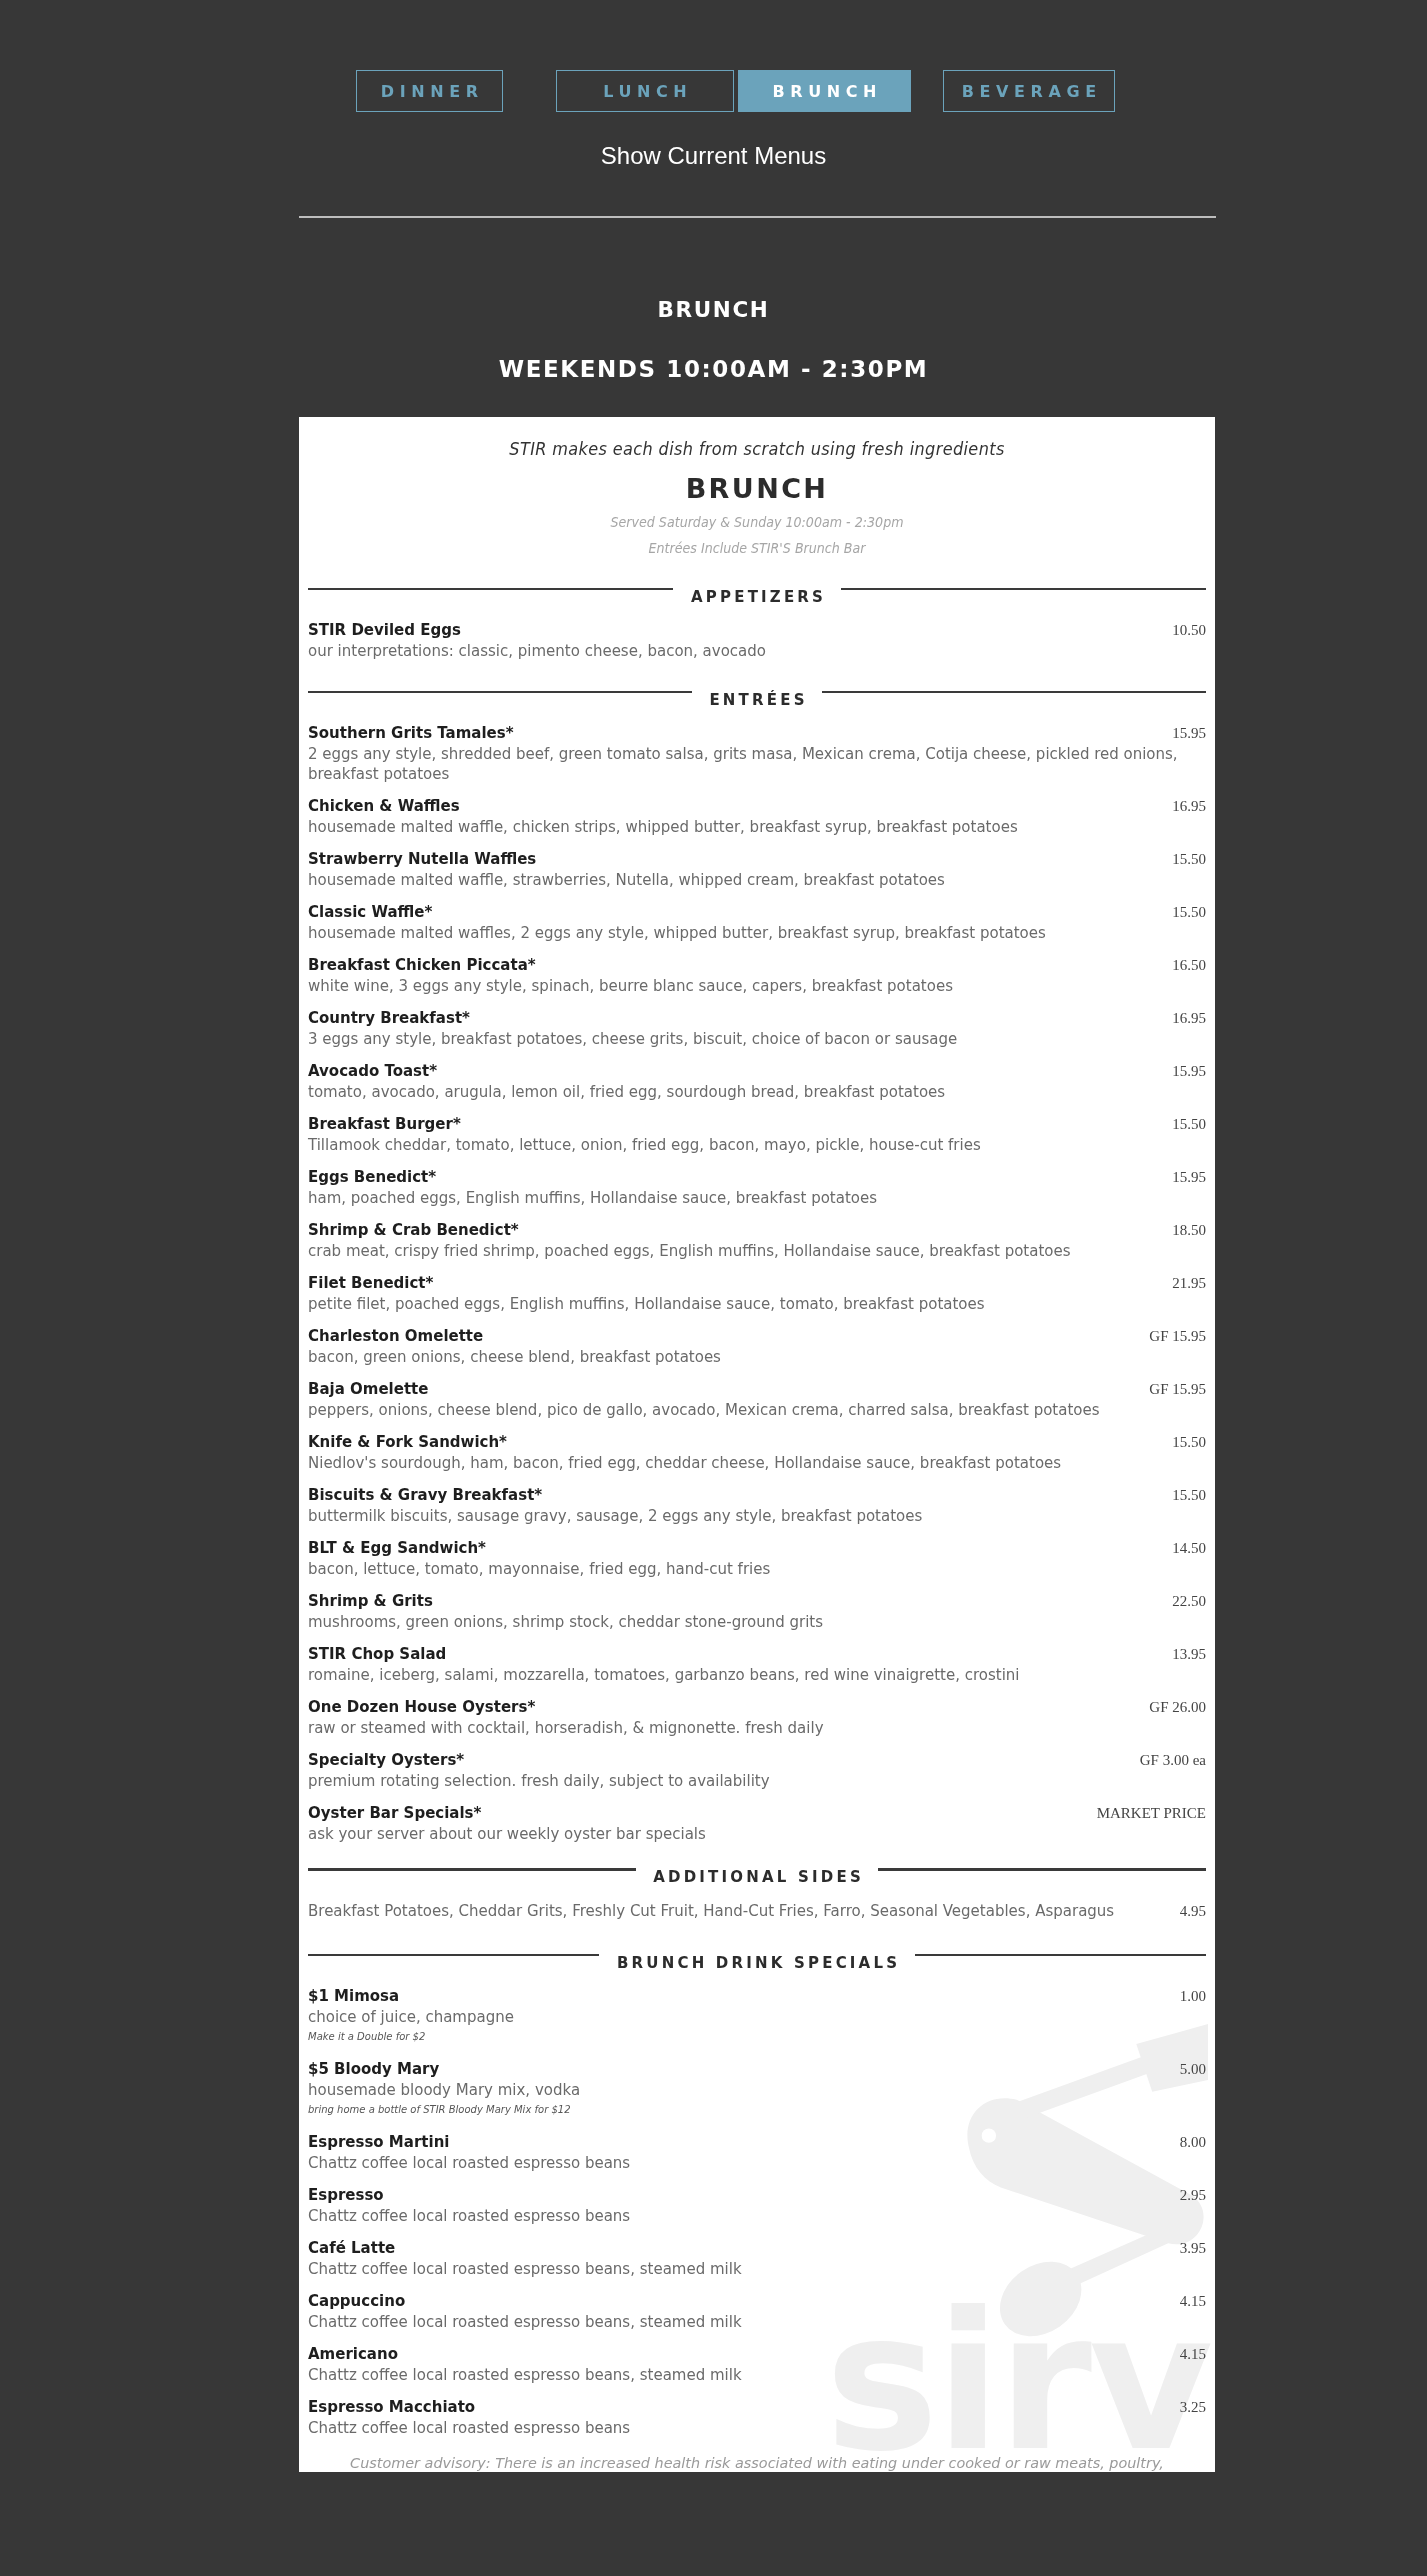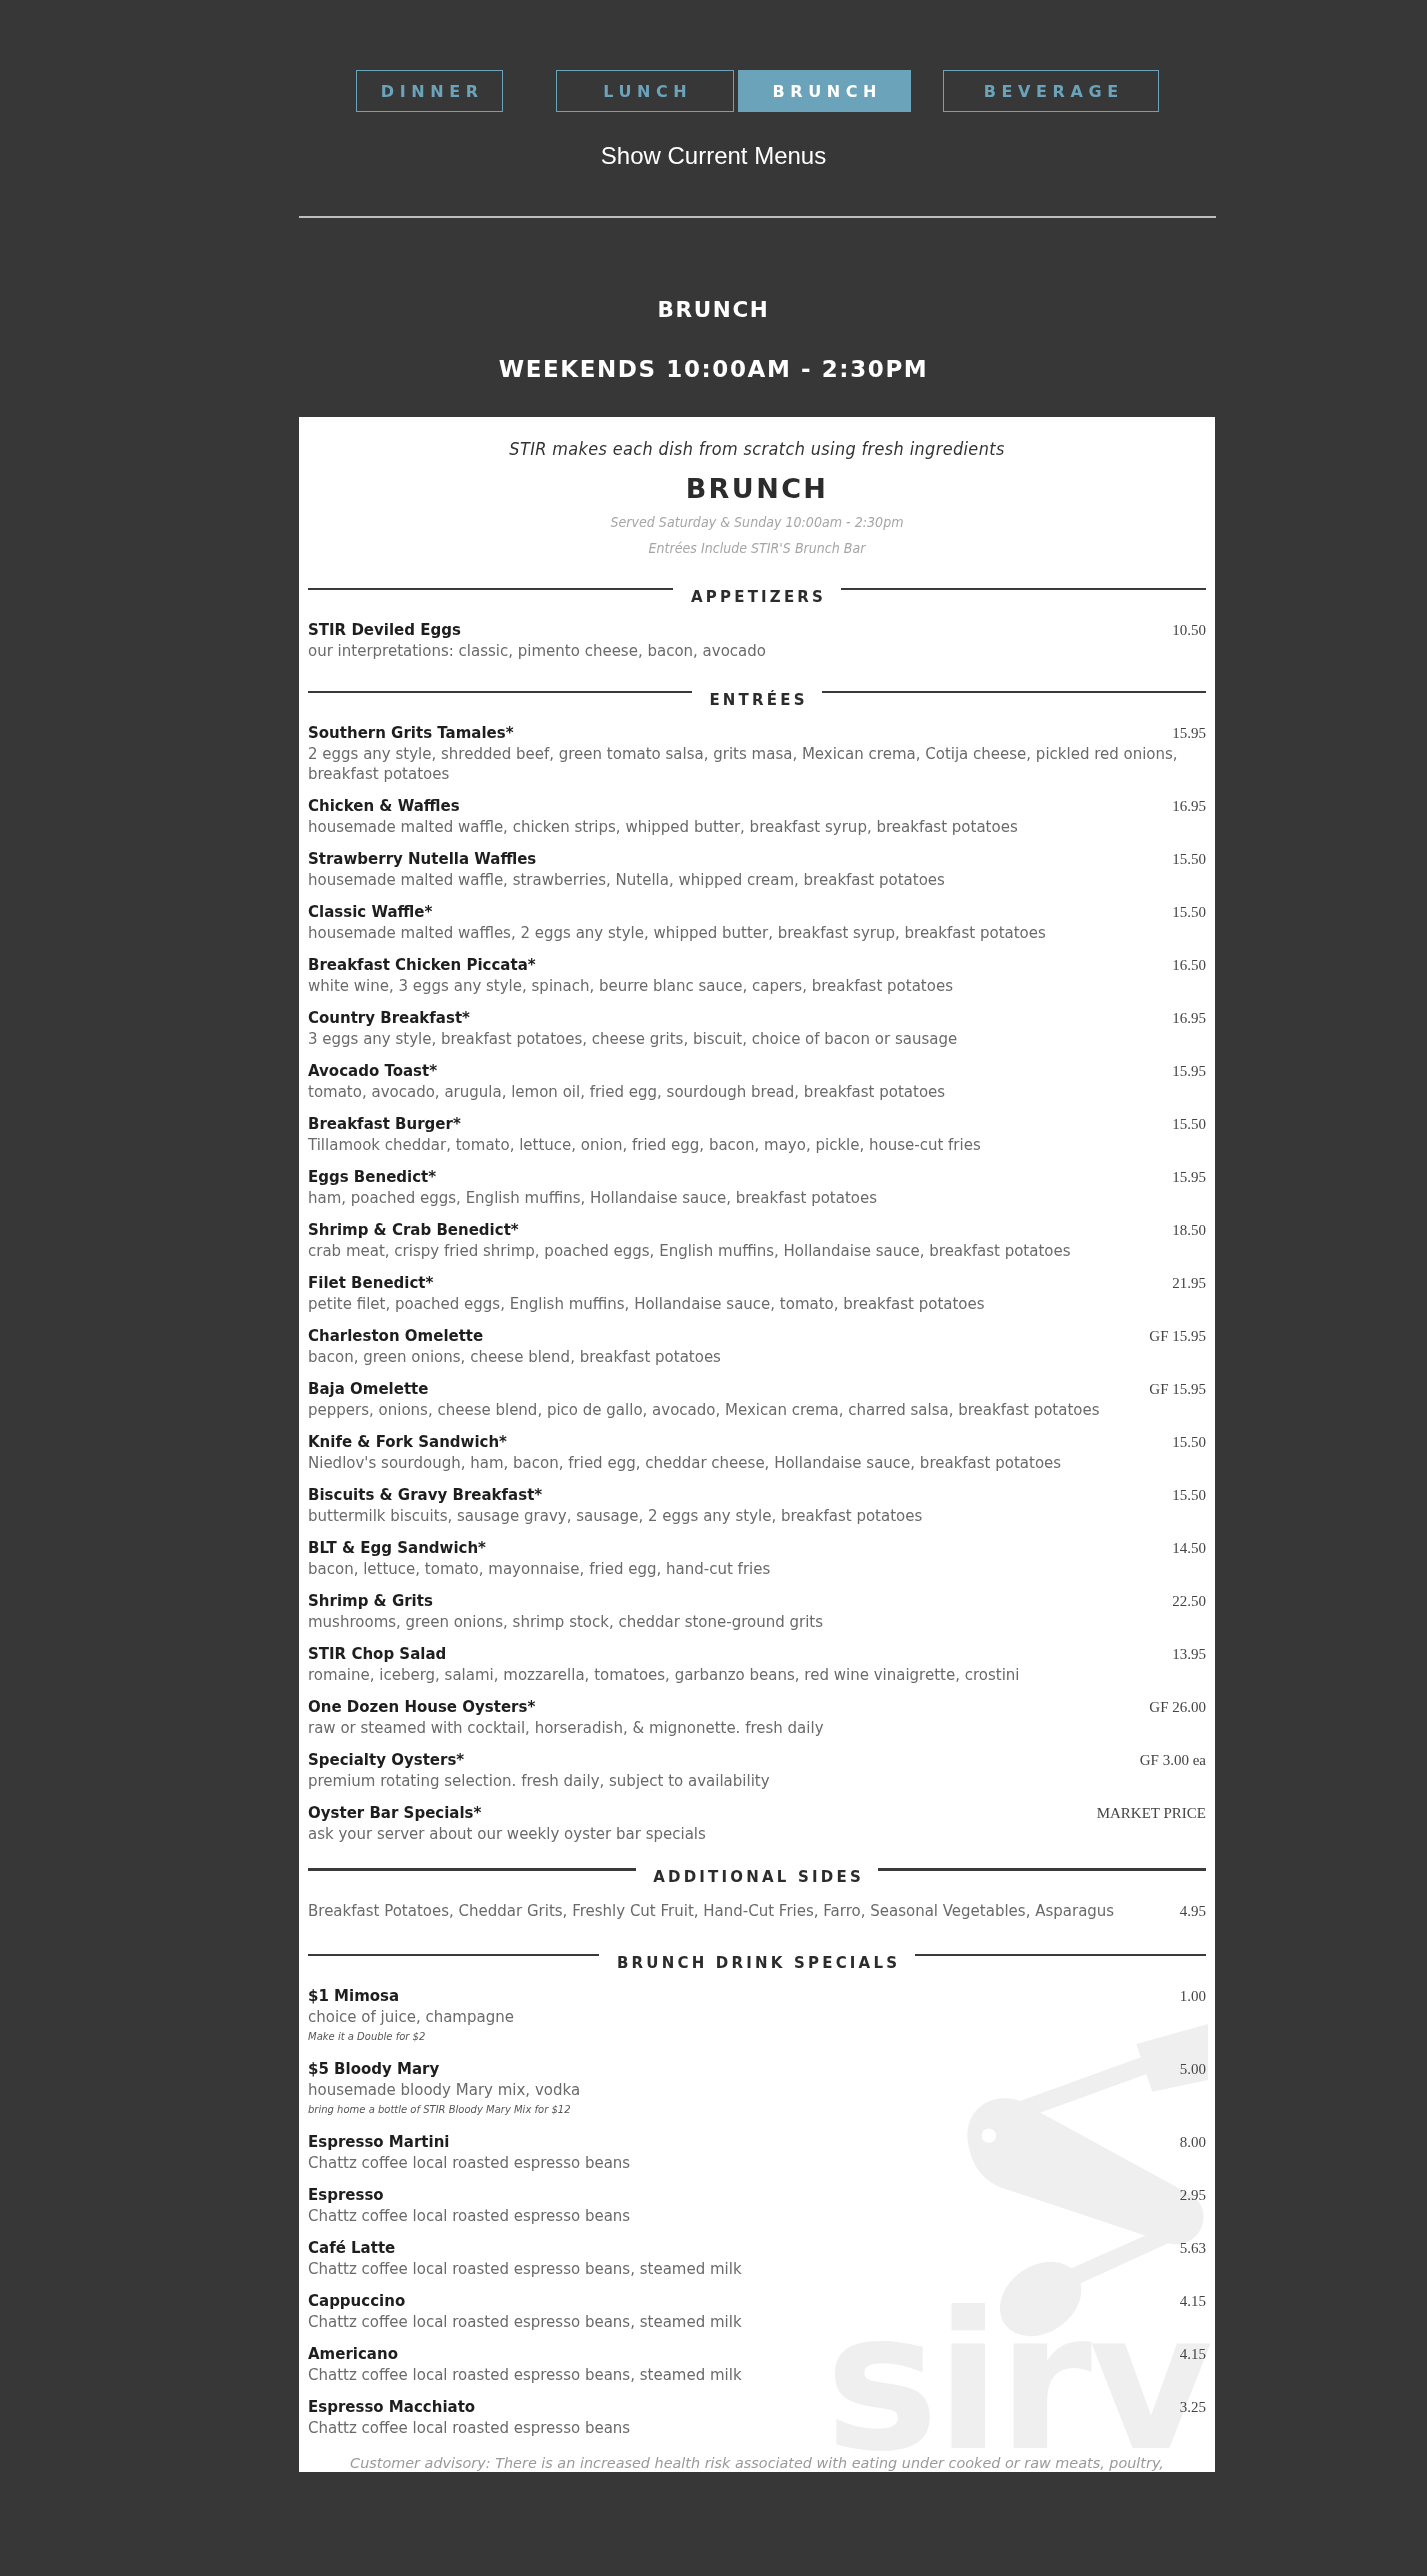--- a/index.html
+++ b/index.html
@@ -195,21 +195,21 @@
     padding: 0 32px;
   }
 </style>
 </head>
 <body>
 
 <div class="nav">
   <div class="nav-btn" style="left:356px;width:147px;">DINNER</div>
   <div class="nav-btn" style="left:556px;width:178px;">LUNCH</div>
   <div class="nav-btn active" style="left:738px;width:173px;">BRUNCH</div>
-  <div class="nav-btn" style="left:943px;width:216px;">BEVERAGE</div>
+  <div class="nav-btn" style="left:943px;width:172px;">BEVERAGE</div>
 </div>
 
 <div class="show-current">Show Current Menus</div>
 <div class="top-divider"></div>
 
 <div class="hero-title t1">BRUNCH</div>
 <div class="hero-title t2">WEEKENDS 10:00AM - 2:30PM</div>
 
 <div class="card">
 
@@ -441,21 +441,21 @@
         <div class="item">
           <div class="item-row">
             <span class="item-name">Espresso</span>
             <span class="item-price">2.95</span>
           </div>
           <div class="item-desc">Chattz coffee local roasted espresso beans</div>
         </div>
         <div class="item">
           <div class="item-row">
             <span class="item-name">Café Latte</span>
-            <span class="item-price">5.63</span>
+            <span class="item-price">3.95</span>
           </div>
           <div class="item-desc">Chattz coffee local roasted espresso beans, steamed milk</div>
         </div>
         <div class="item">
           <div class="item-row">
             <span class="item-name">Cappuccino</span>
             <span class="item-price">4.15</span>
           </div>
           <div class="item-desc">Chattz coffee local roasted espresso beans, steamed milk</div>
         </div>

